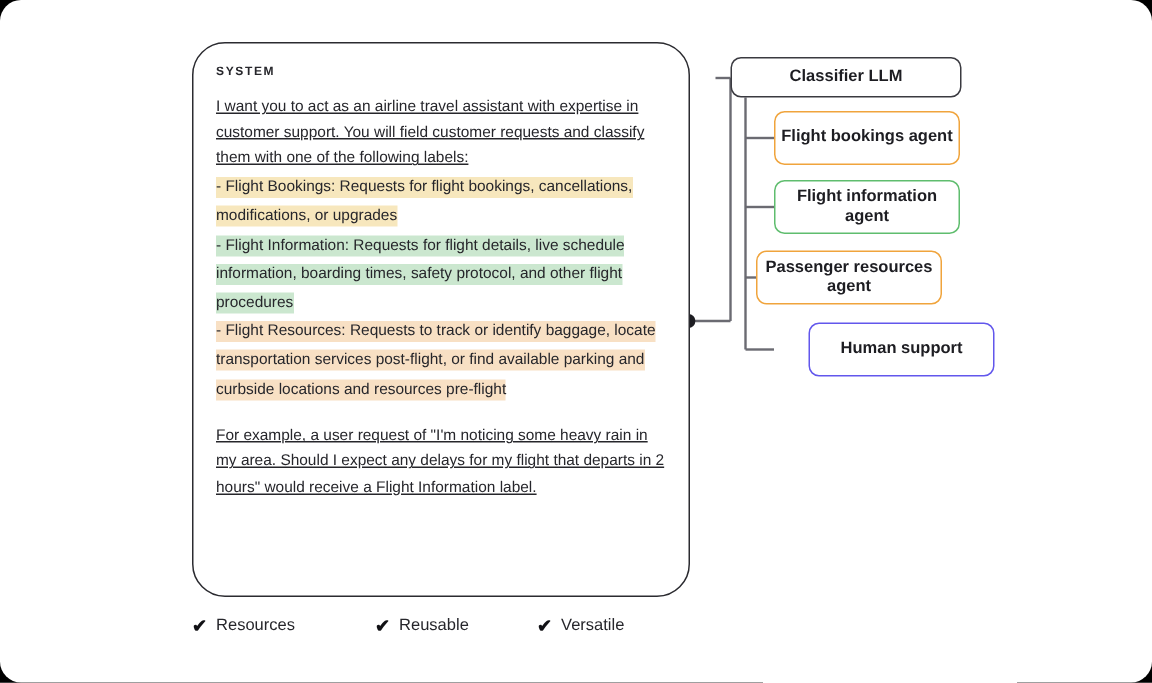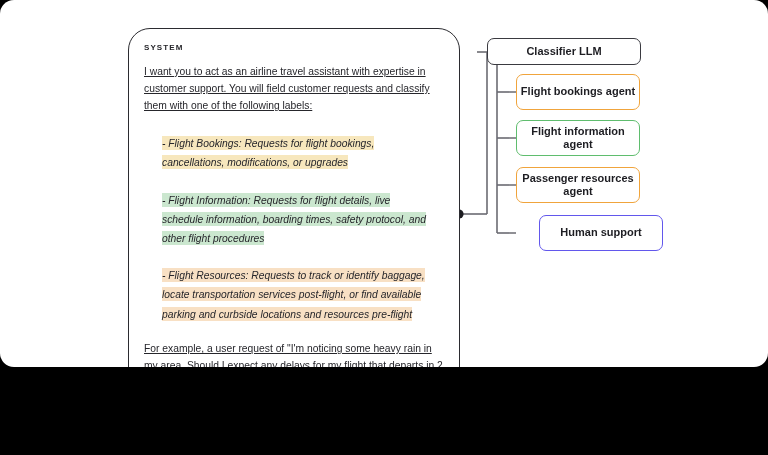--- a/index.html
+++ b/index.html
@@ -11,21 +11,21 @@
     width: 768px;
     height: 455px;
     overflow: hidden;
     font-family: "Liberation Sans", sans-serif;
   }
 
   #canvas {
     position: absolute;
     left: 0; top: 0;
     width: 768px;
-    height: 367px;
+    height: 455px;
     background: #ffffff;
     border-radius: 14px;
     overflow: hidden;
   }
 
   
   #prompt-card {
     position: absolute;
     left: 128px;
     top: 28px;
@@ -55,21 +55,21 @@
   .para {
     font-size: 10.3px;
     line-height: 17.2px;
     color: #26262b;
     margin: 0;
     text-decoration: underline;
   }
 
   .para.spaced { margin-top: 14px; }
 
-  .hl-wrap { margin: 18px; font-style: italic; }
+  .hl-wrap { margin: 0; }
 
   .hl {
     display: inline;
     font-size: 10.3px;
     line-height: 17.2px;
     color: #26262b;
     box-decoration-break: clone;
     -webkit-box-decoration-break: clone;
     padding: 1.5px 0;
   }
@@ -122,21 +122,21 @@
   #node-flight-information {
     left: 516px;
     top: 120px;
     width: 124px;
     height: 36px;
     border: 1.5px solid #5fbd6e;
     border-radius: 7px;
   }
 
   #node-passenger-resources {
-    left: 516px;
+    left: 504px;
     top: 167px;
     width: 124px;
     height: 36px;
     border: 1.5px solid #f0a43c;
     border-radius: 7px;
   }
 
   #node-human-support {
     left: 539px;
     top: 215px;

